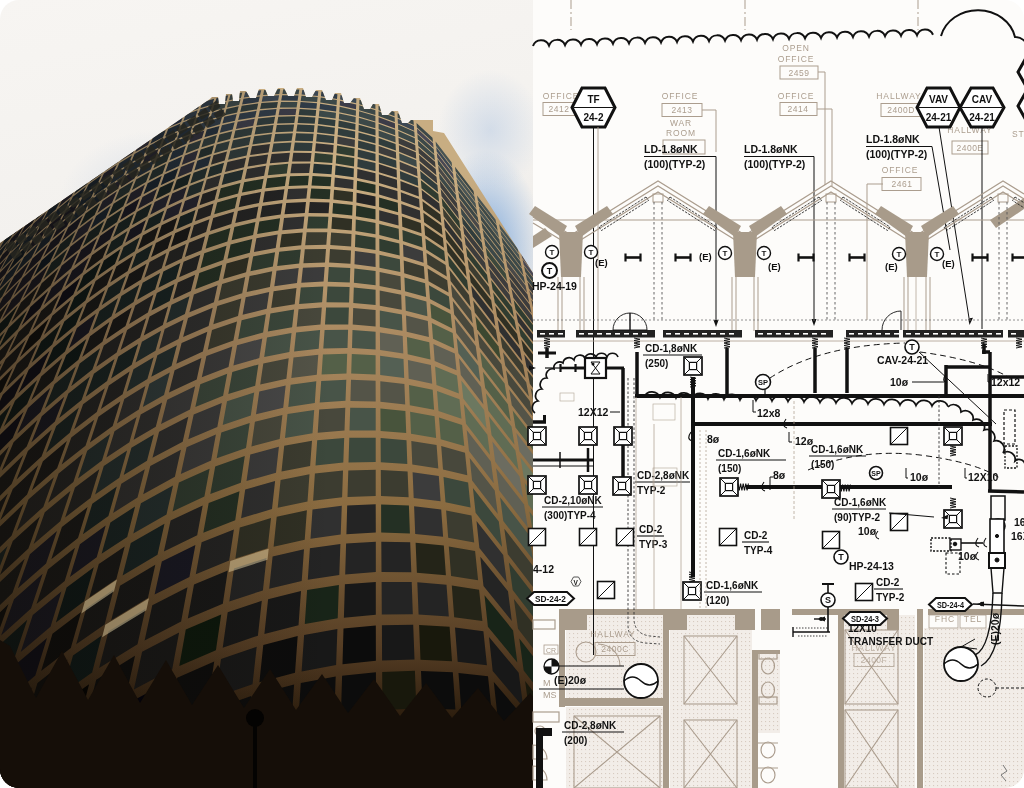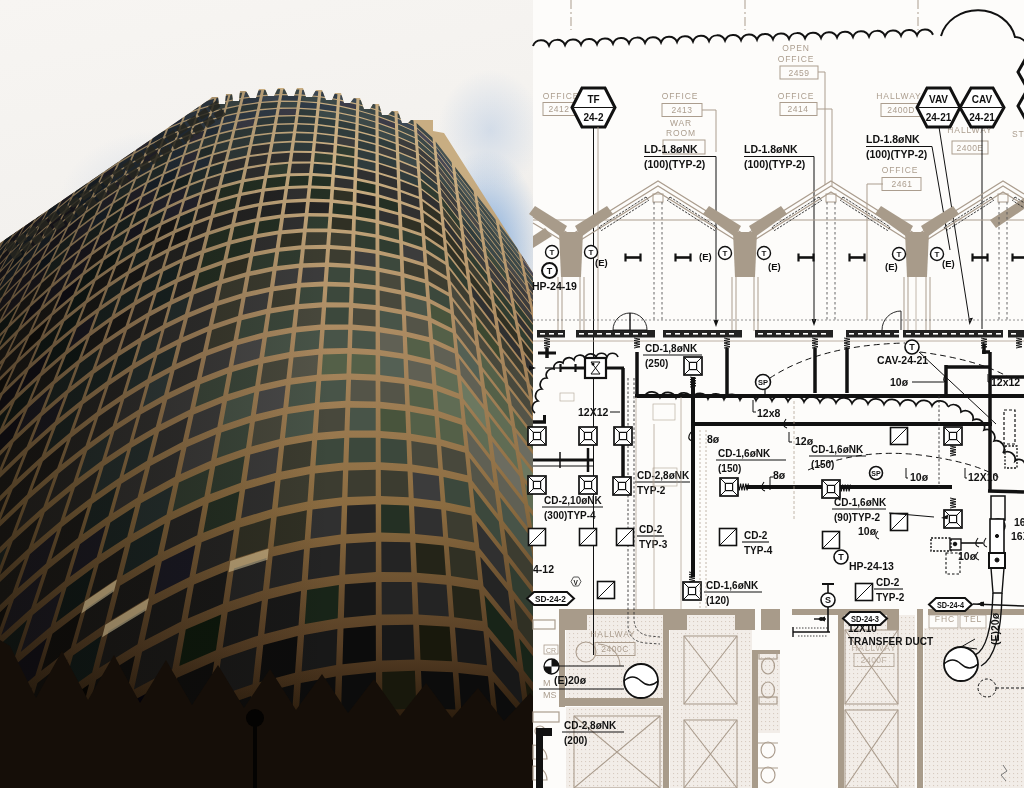--- a/index.html
+++ b/index.html
@@ -1,15 +1,15 @@
 <!DOCTYPE html>
 <html><head><meta charset="utf-8">
 <style>
 html,body{margin:0;padding:0;background:#fff;}
-#page{position:relative;width:1024px;height:788px;overflow:hidden;}
+#page{position:relative;width:1024px;height:788px;overflow:hidden;border-radius:19px;}
 text{font-family:"Liberation Sans",sans-serif;}
 .bk{fill:#111;font-weight:700;}
 .gy{fill:#ab9d8e;font-weight:400;}
 </style></head>
 <body>
 <div id="page">
 <svg width="1024" height="788" viewBox="0 0 1024 788">
 <defs>
 <linearGradient id="skyg" x1="0" y1="0" x2="0.25" y2="1">
 <stop offset="0" stop-color="#f7f5f2"></stop>

